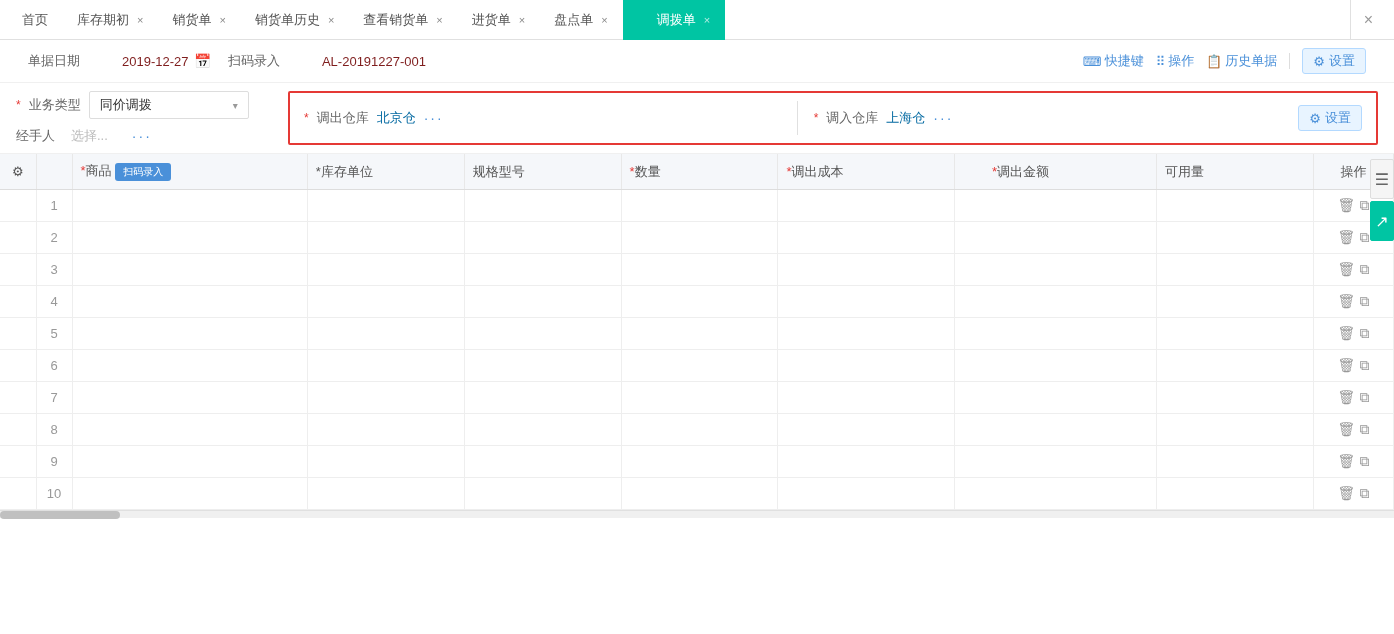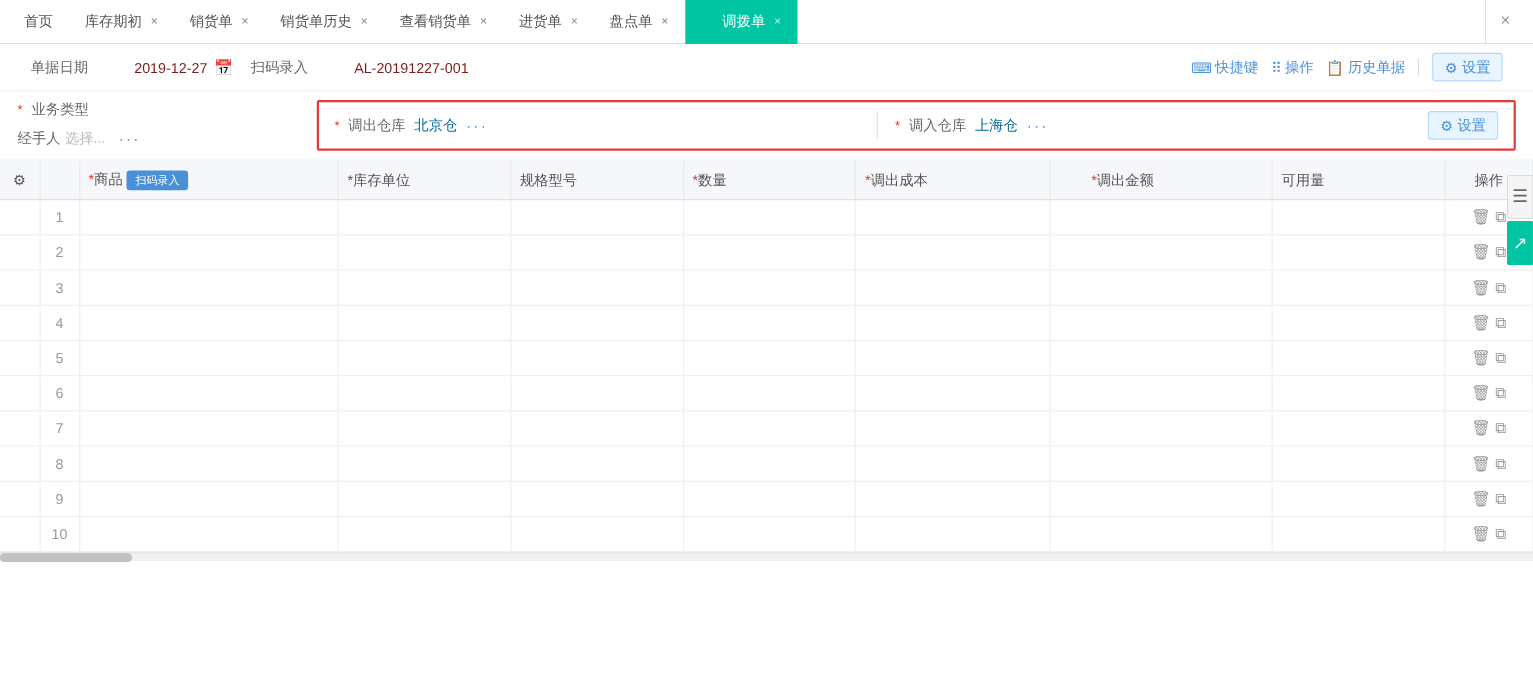--- a/index.html
+++ b/index.html
@@ -126,21 +126,21 @@
       min-width: 160px;
       cursor: pointer;
     }
     .select-text { flex: 1; color: #333; }
     .select-arrow { color: #999; font-size: 10px; }
 
     
     .handler-field {
       display: flex;
       align-items: center;
-      gap: 4px;
+      gap: 16px;
     }
     .handler-placeholder { color: #bbb; }
     .handler-dots { color: #4a90d9; cursor: pointer; letter-spacing: 2px; font-size: 14px; margin-left: 8px; }
 
     
     .data-table-wrap {
       flex: 1;
       overflow: auto;
     }
     table {
@@ -367,20 +367,24 @@
     </button>
   </div>
 </div>
 
 <div class="form-rows-section">
 
   <div class="left-form-section">
     <div class="business-field">
       <span class="required-star">*</span>
       <span class="field-label">业务类型</span>
+      <div class="select-box">
+        <span class="select-text">同价调拨</span>
+        <span class="select-arrow">▾</span>
+      </div>
     </div>
     <div class="handler-field">
       <span class="field-label">经手人</span>
       <span class="handler-placeholder">选择...</span>
       <span class="handler-dots">···</span>
     </div>
   </div>
 
   <div class="right-warehouse-section">
     <div class="wh-field-block">

